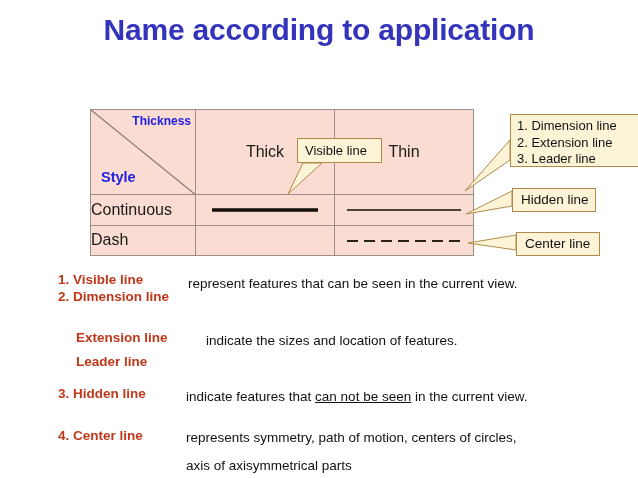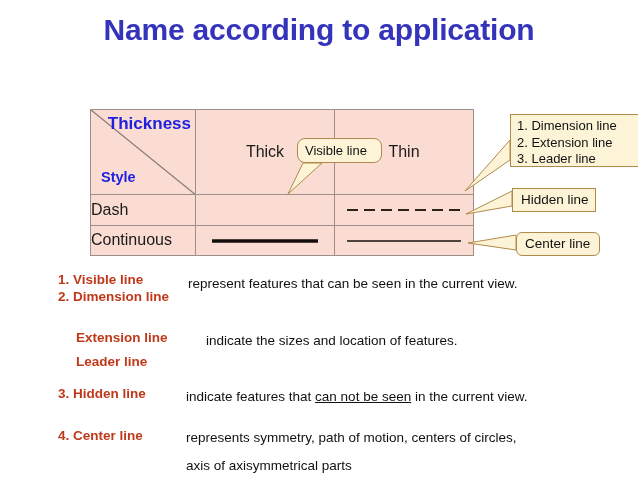--- a/index.html
+++ b/index.html
@@ -61,21 +61,21 @@
     left: 0; top: 0;
     width: 100%; height: 100%;
     pointer-events: none;
   }
   .hdr-thickness {
     position: absolute;
     right: 4px;
     top: 4px;
     color: #2020e0;
     font-weight: bold;
-    font-size: 17px;
+    font-size: 12px;
   }
   .hdr-style {
     position: absolute;
     left: 10px;
     bottom: 9px;
     color: #2020e0;
     font-weight: bold;
     font-size: 14.5px;
   }
   .hdr-col {
@@ -110,21 +110,20 @@
     line-height: 16px;
     box-sizing: border-box;
   }
   .callout-visible {
     left: 297px;
     top: 138px;
     width: 85px;
     height: 25px;
     padding: 4px 6px 0 7px;
     font-size: 13px;
-    border-radius: 8px;
   }
   .callout-dimension {
     left: 510px;
     top: 114px;
     width: 142px;
     height: 53px;
     padding: 3px 0 0 6px;
     font-size: 13px;
     line-height: 16.5px;
   }
@@ -134,21 +133,20 @@
     width: 84px;
     height: 24px;
     padding: 3px 0 0 8px;
   }
   .callout-center {
     left: 516px;
     top: 232px;
     width: 84px;
     height: 24px;
     padding: 3px 0 0 8px;
-    border-radius: 6px;
   }
 
   
   .tail-layer {
     position: absolute;
     left: 0;
     top: 0;
     width: 638px;
     height: 478px;
     pointer-events: none;
@@ -196,43 +194,43 @@
         <line x1="0" y1="0" x2="104" y2="72" stroke="#8a7d79" stroke-width="1.2"></line>
       </svg>
       <span class="hdr-thickness">Thickness</span>
       <span class="hdr-style">Style</span>
     </td>
     <td class="col-thick hdr-col">Thick</td>
     <td class="col-thin hdr-col">Thin</td>
   </tr>
 
   <tr>
+    <td class="row-label">Continuous</td>
+    <td class="sample-cell">
+      <svg class="sample-svg" viewBox="0 0 138 25" preserveAspectRatio="none">
+        <line x1="16" y1="13" x2="122" y2="13" stroke="#140f0a" stroke-width="3.4"></line>
+      </svg>
+    </td>
+    <td class="sample-cell">
+      <svg class="sample-svg" viewBox="0 0 138 25" preserveAspectRatio="none">
+        <line x1="12" y1="13" x2="126" y2="13" stroke="#140f0a" stroke-width="1.5"></line>
+      </svg>
+    </td>
+  </tr>
+
+  <tr>
     <td class="row-label">Dash</td>
     <td class="sample-cell"></td>
     <td class="sample-cell">
       <svg class="sample-svg" viewBox="0 0 138 25" preserveAspectRatio="none">
         <line x1="12" y1="13" x2="128" y2="13" stroke="#2b2218" stroke-width="2.2" stroke-dasharray="11 6"></line>
       </svg>
     </td>
   </tr>
 
-  <tr>
-    <td class="row-label">Continuous</td>
-    <td class="sample-cell">
-      <svg class="sample-svg" viewBox="0 0 138 25" preserveAspectRatio="none">
-        <line x1="16" y1="13" x2="122" y2="13" stroke="#140f0a" stroke-width="3.4"></line>
-      </svg>
-    </td>
-    <td class="sample-cell">
-      <svg class="sample-svg" viewBox="0 0 138 25" preserveAspectRatio="none">
-        <line x1="12" y1="13" x2="126" y2="13" stroke="#140f0a" stroke-width="1.5"></line>
-      </svg>
-    </td>
-  </tr>
-
 </tbody>
   </table>
 
 <svg class="tail-layer" viewBox="0 0 638 478">
 
   <polygon points="303,163 322,163 288,194" fill="#fdf4d8" stroke="#b08a4a" stroke-width="1"></polygon>
 
   <polygon points="510,140 510,160 465,191" fill="#fdf4d8" stroke="#b08a4a" stroke-width="1"></polygon>
 
   <polygon points="512,191 512,206 466,214" fill="#fdf4d8" stroke="#b08a4a" stroke-width="1"></polygon>

